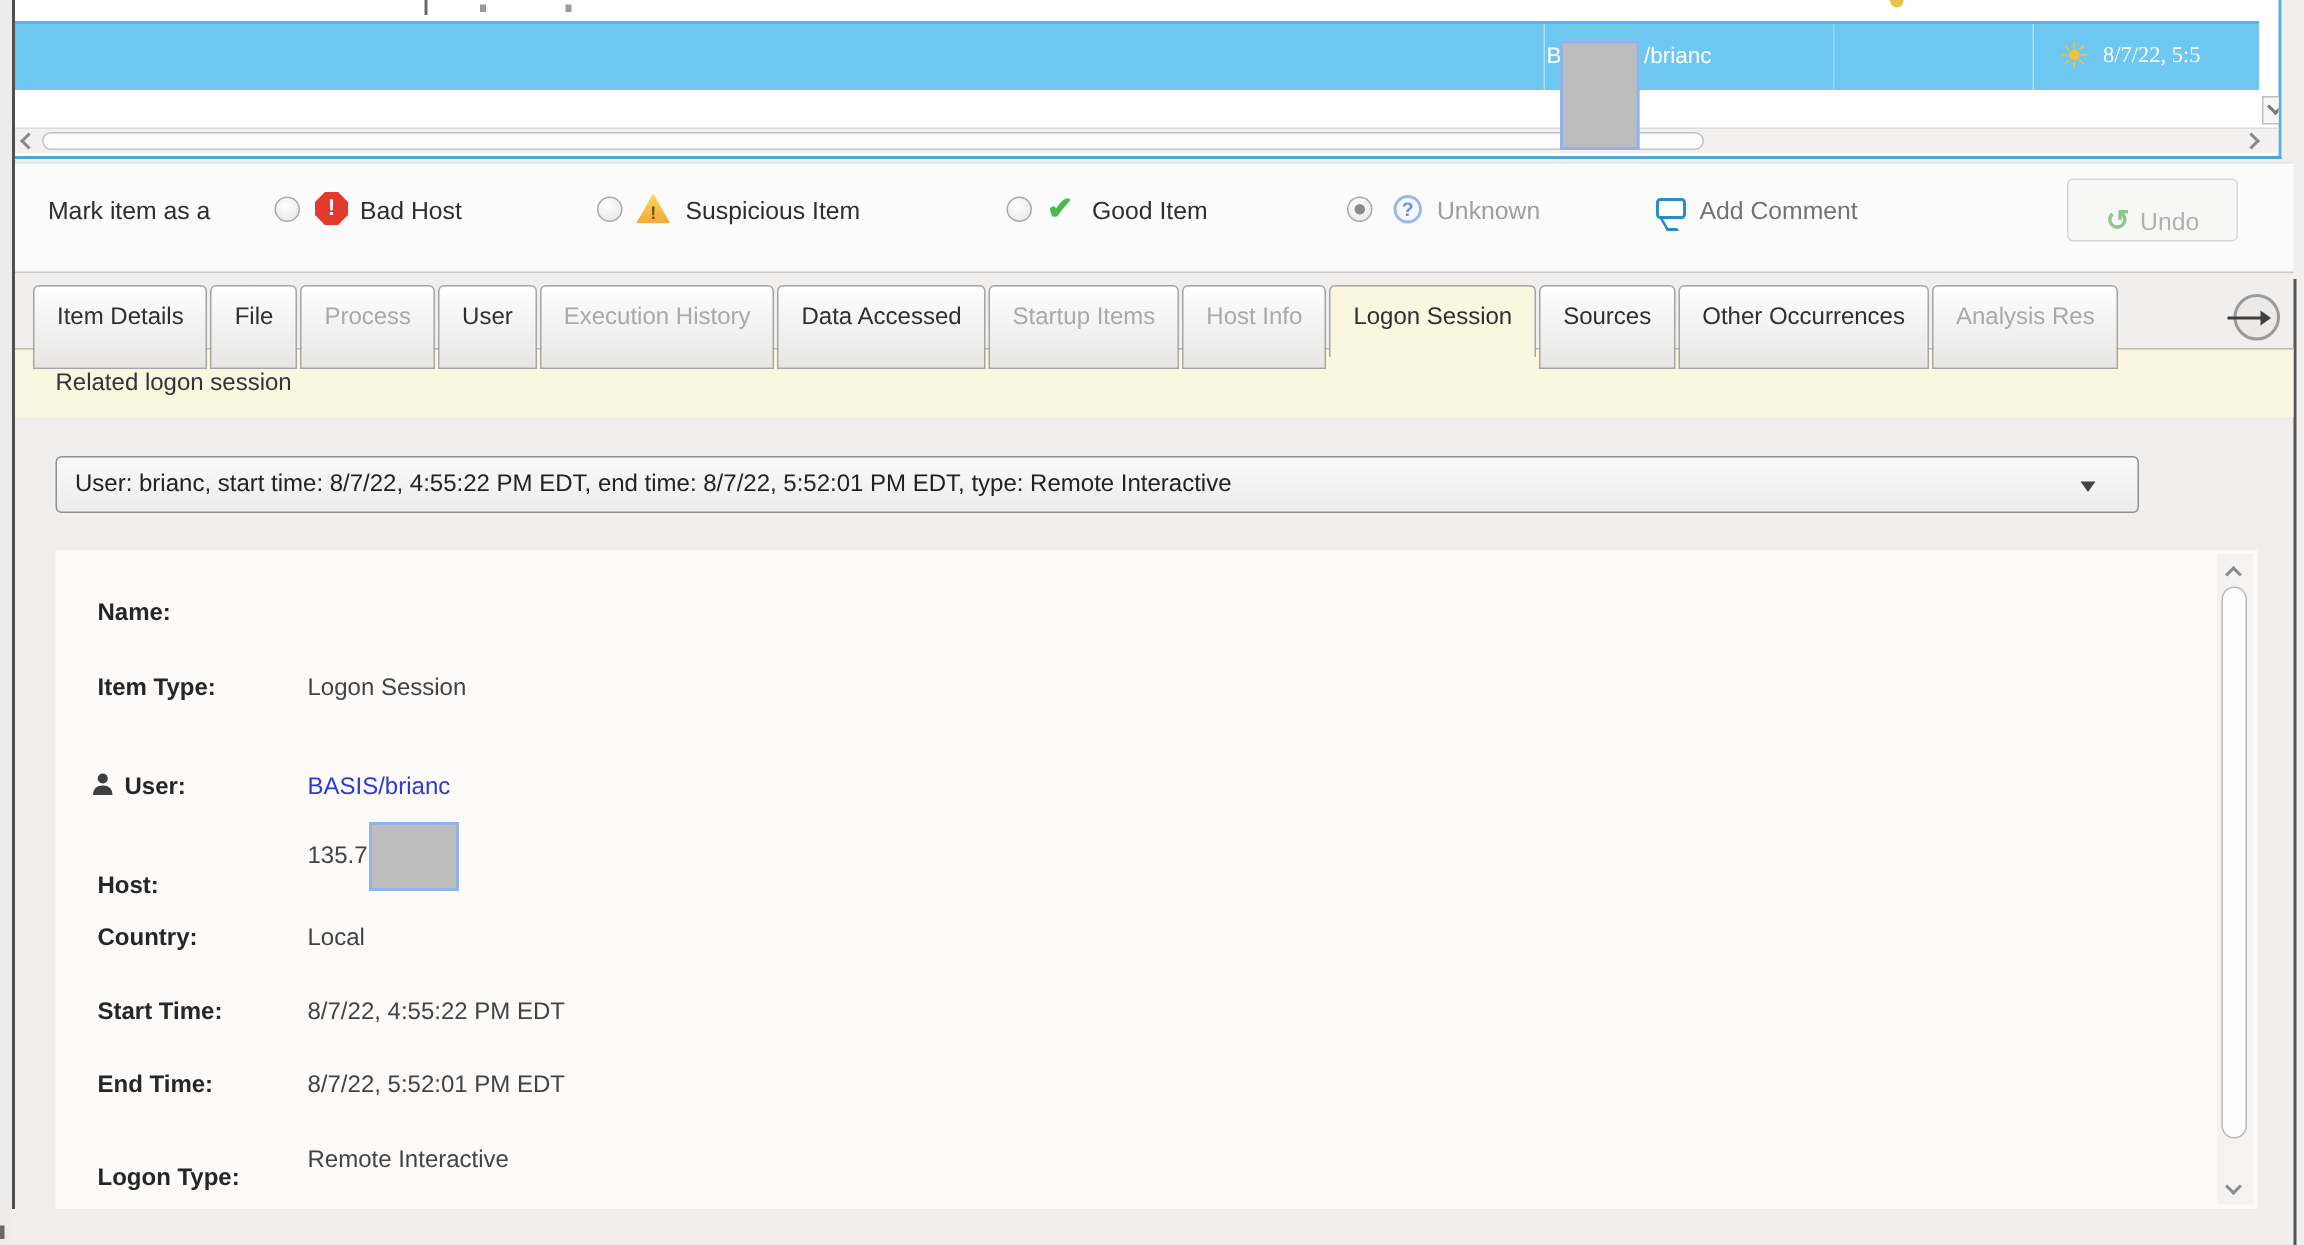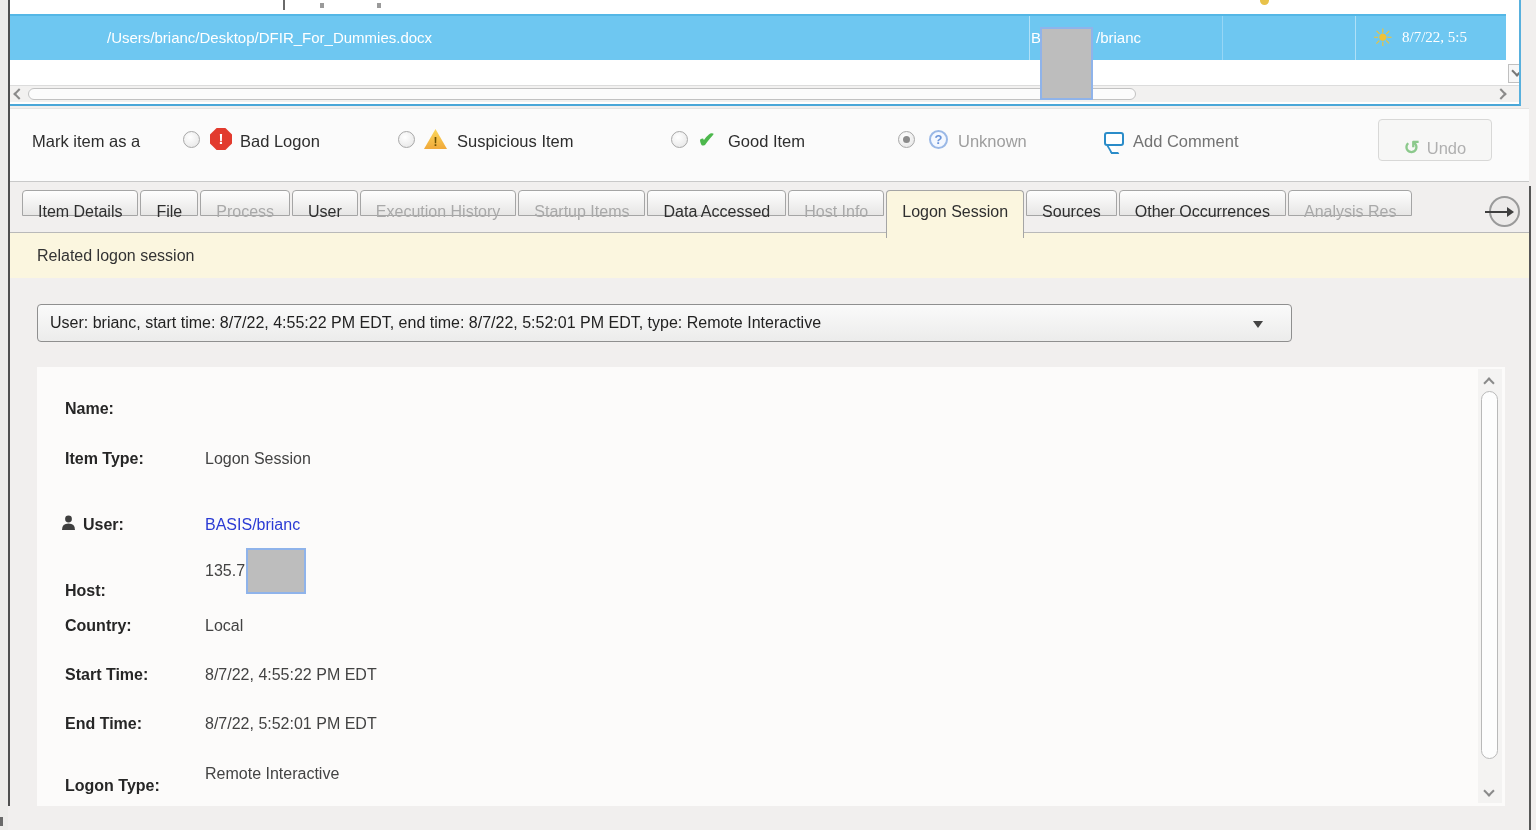--- a/index.html
+++ b/index.html
@@ -60,38 +60,38 @@
   #bubble-icon::after { content:""; position:absolute; left:3px; top:12px; width:6px; height:6px;
                         background:#fff; border-left:2px solid #2a8cc9; border-bottom:2px solid #2a8cc9;
                         transform:skewX(30deg); }
   #add-comment-label { color:#737373; }
   #undo-button { left:1368px; top:10px; width:114px; height:42px; background:#f7f7f6;
                  border:1px solid #d8d8d7; border-radius:4px; text-align:center; line-height:56px; color:#b0b0b0; }
   #undo-icon { color:#8cc98c; font-weight:bold; font-size:19px; margin-right:7px; }
 
   
   #tabs { left:22px; top:190px; display:flex; align-items:flex-start; z-index:6; }
-  .tab { height:26px; line-height:42px; padding:0 15px; margin-right:2px; font-size:16px; color:#2f2f2f;
+  .tab { height:56px; line-height:42px; padding:0 15px; margin-right:2px; font-size:16px; color:#2f2f2f;
          background:linear-gradient(180deg,#fefefe,#e7e6e5); border:1px solid #a5a5a5;
          border-radius:4px 4px 0 0; white-space:nowrap; }
   .tab.disabled { color:#a9a9a9; }
   .tab.active { height:48px; background:#fbf6df; border-bottom:none; }
   #tab-scroll-btn { left:1489px; top:196px; width:31px; height:31px; border-radius:50%;
                     border:2px solid #9a9a9a; background:#eceae9; z-index:7; }
   #tab-scroll-arrow { position:absolute; left:-6px; top:13px; width:24px; height:2px; background:#3f3f3f; }
   #tab-scroll-arrow::after { content:""; position:absolute; right:-5px; top:-4px;
                              border-left:7px solid #3f3f3f; border-top:5px solid transparent;
                              border-bottom:5px solid transparent; }
 
   
   #banner { left:10px; top:232px; width:1519px; height:46px; background:#fbf6df;
             border-top:1px solid #b9b9b9; font-size:16px; color:#333; line-height:46px; padding-left:27px; z-index:4; }
 
   
-  #session-dropdown { left:37px; top:304px; width:1255px; height:38px;
+  #session-dropdown { left:37px; top:304px; width:1389px; height:38px;
                       background:linear-gradient(180deg,#fafafa,#ececeb); border:1px solid #8f8f8f;
                       border-radius:4px; font-size:16px; color:#222; line-height:36px; padding-left:12px;
                       white-space:nowrap; overflow:hidden; }
   #dd-caret { position:absolute; right:28px; top:16px; border-top:7px solid #444;
               border-left:5px solid transparent; border-right:5px solid transparent; }
 
   
   #panel { left:37px; top:367px; width:1468px; height:439px; background:#fcfbfa; font-size:16px; }
   .lbl { font-weight:bold; color:#262626; position:absolute; left:28px; white-space:nowrap; }
   .val { color:#434343; position:absolute; left:168px; white-space:pre; }
@@ -116,21 +116,20 @@
 <div class="abs" id="right-line"></div>
 
 <div class="abs" id="table-region">
 
   <div class="abs remnant" style="left:273px;top:0;width:2px;height:10px;"></div>
   <div class="abs remnant" style="left:310px;top:3px;width:4px;height:5px;background:#9a9a9a;"></div>
   <div class="abs remnant" style="left:367px;top:3px;width:4px;height:5px;background:#9a9a9a;"></div>
   <div class="abs remnant" style="left:1250px;top:0;width:9px;height:5px;background:#e8c24a;border-radius:0 0 5px 5px;"></div>
 
   <div class="abs" id="selected-row">
-    <span class="cellpath">/Users/brianc/Desktop/DFIR_For_Dummies.docx</span>
     <div class="rowdiv" style="left:1019px;"></div>
     <div class="rowdiv" style="left:1212px;background:rgba(255,255,255,.28);"></div>
     <div class="rowdiv" style="left:1345px;"></div>
     <span id="row-user-prefix">B</span>
     <span id="row-user-suffix">/brianc</span>
     <span id="sun-icon">☀</span>
     <span id="row-date">8/7/22, 5:5</span>
   </div>
   <div class="abs redact" id="redact-row"></div>
 
@@ -143,21 +142,21 @@
   <div class="abs" id="vdown-box">
     <span class="chev chev-down abs" style="left:4px;top:2px;border-color:#777;"></span>
   </div>
 </div>
 
 <div class="abs" id="mark-bar">
   <span class="abs" style="left:22px;top:23px;">Mark item as a</span>
 
   <span class="abs radio" style="left:173px;top:22px;"></span>
   <span class="abs" id="bad-icon" style="left:200px;top:19px;">!</span>
-  <span class="abs" style="left:230px;top:23px;">Bad Logon</span>
+  <span class="abs" style="left:230px;top:23px;">Bad Host</span>
 
   <span class="abs radio" style="left:388px;top:22px;"></span>
   <span class="abs" id="warn-icon" style="left:414px;top:20px;">!</span>
   <span class="abs" style="left:447px;top:23px;">Suspicious Item</span>
 
   <span class="abs radio" style="left:661px;top:22px;"></span>
   <span class="abs" id="good-icon" style="left:688px;top:20px;">✔</span>
   <span class="abs" style="left:718px;top:23px;">Good Item</span>
 
   <span class="abs radio sel" style="left:888px;top:22px;"></span>
@@ -171,22 +170,22 @@
     <span id="undo-icon">↺</span><span>Undo</span>
   </div>
 </div>
 
 <div class="abs" id="tabs">
   <div class="tab">Item Details</div>
   <div class="tab">File</div>
   <div class="tab disabled">Process</div>
   <div class="tab">User</div>
   <div class="tab disabled">Execution History</div>
+  <div class="tab">Data Accessed</div>
   <div class="tab disabled">Startup Items</div>
-  <div class="tab">Data Accessed</div>
   <div class="tab disabled">Host Info</div>
   <div class="tab active">Logon Session</div>
   <div class="tab">Sources</div>
   <div class="tab">Other Occurrences</div>
   <div class="tab disabled">Analysis Res</div>
 </div>
 <div class="abs" id="tab-scroll-btn">
   <span id="tab-scroll-arrow"></span>
 </div>
 

